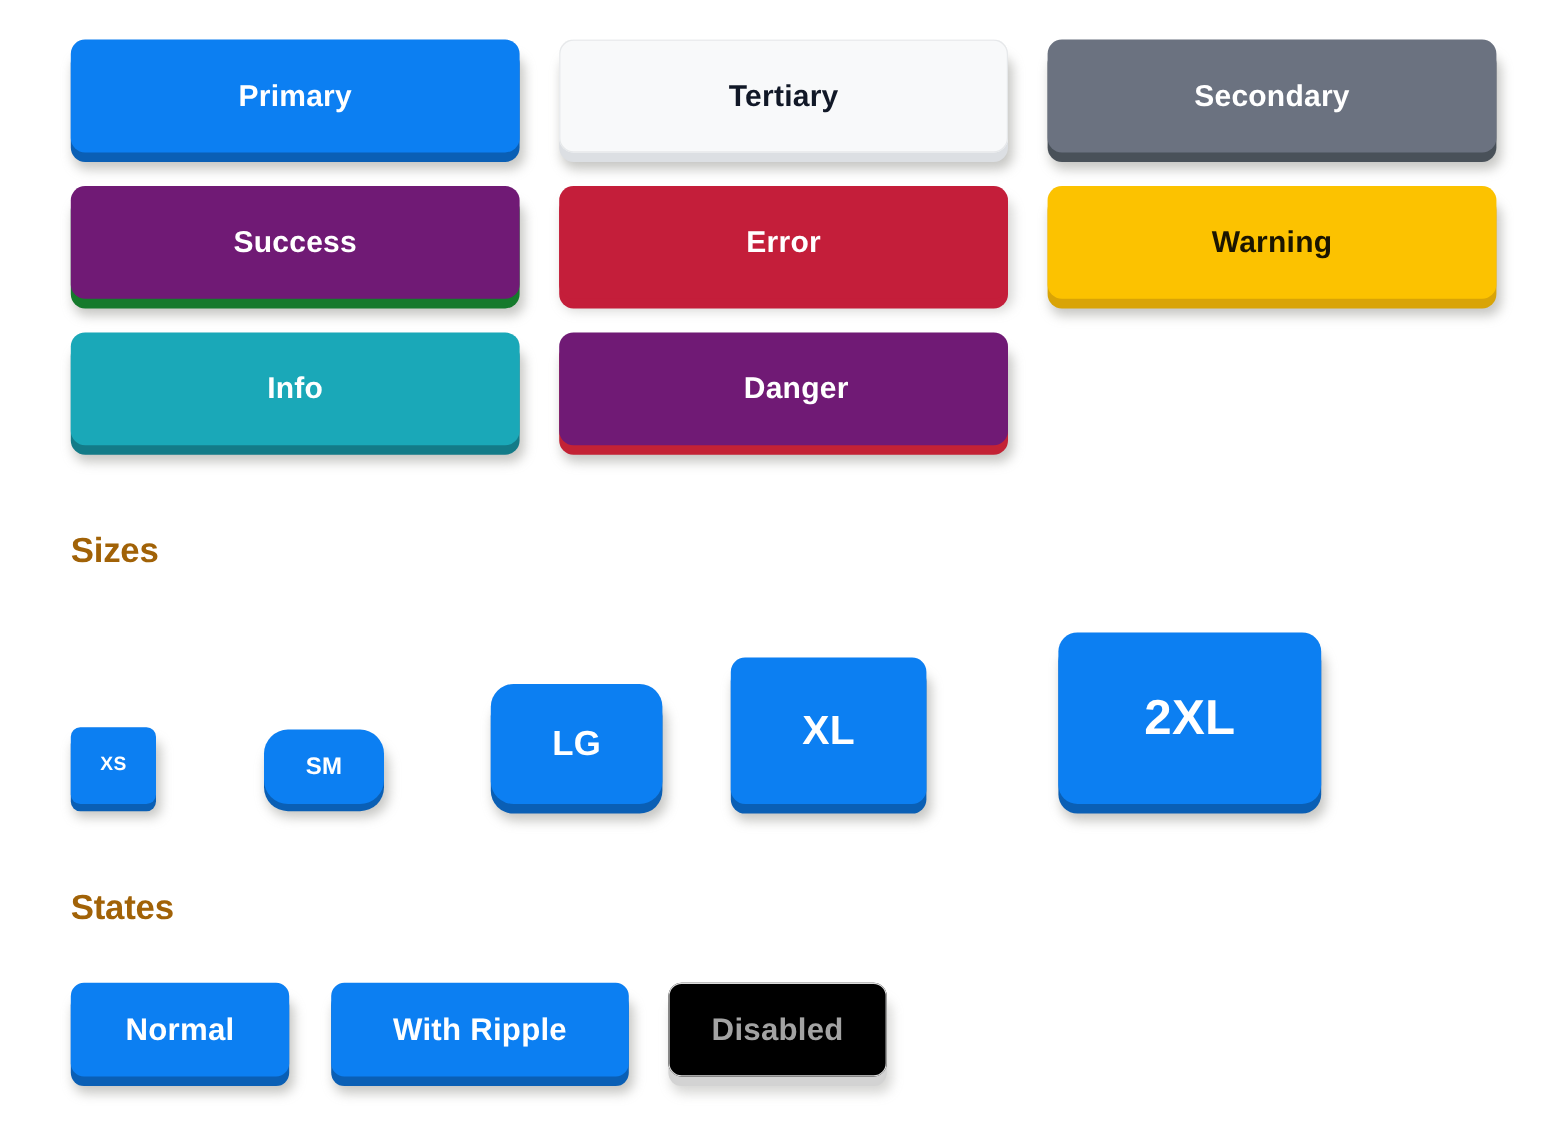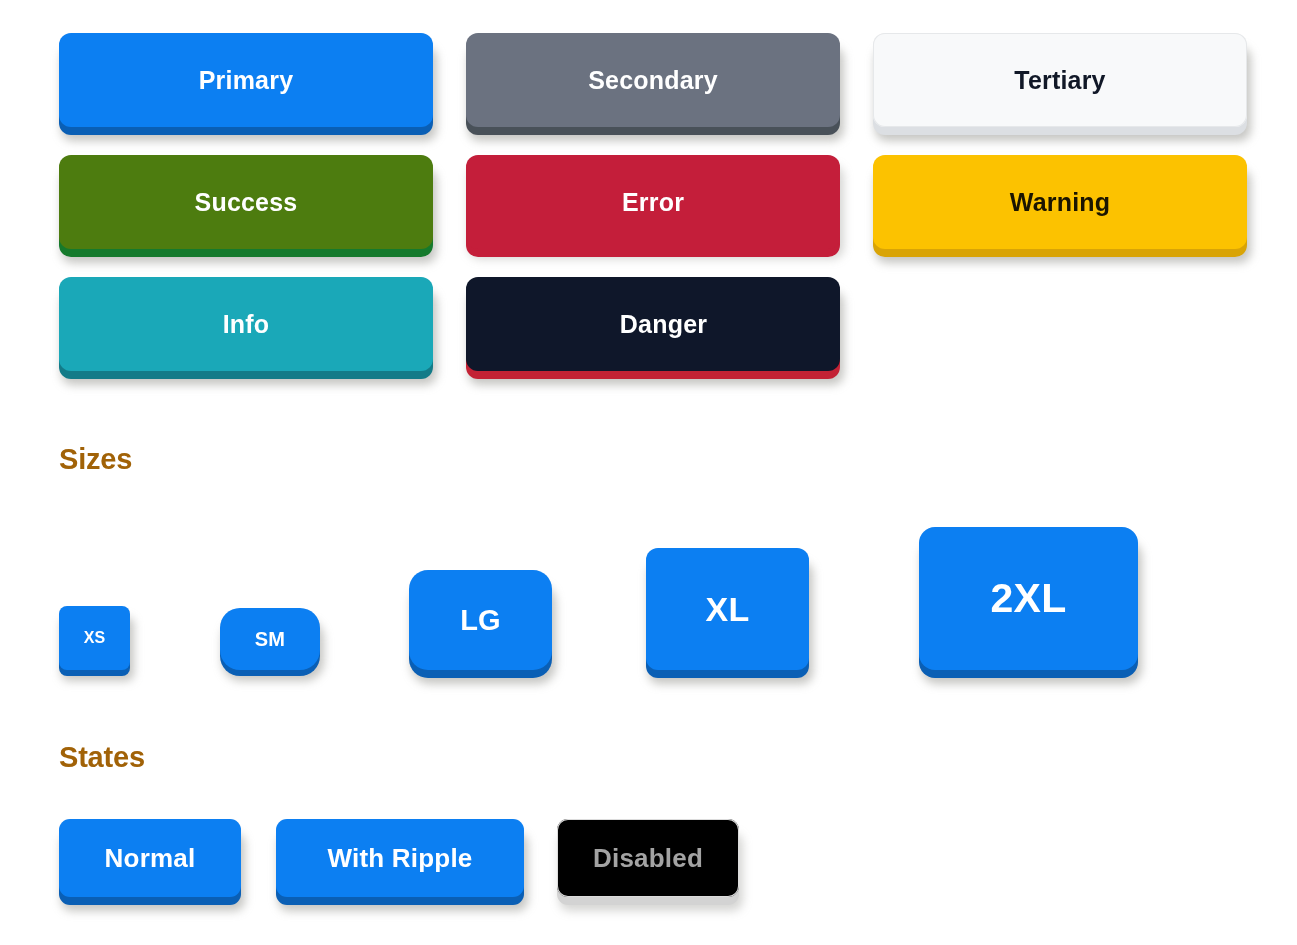--- a/index.html
+++ b/index.html
@@ -132,21 +132,21 @@
   .sz-sm  { width: 100px; height: 62px;  border-radius: 20px;  font-size: 20px; }
   .sz-md  { width: 119px; height: 80px;  border-radius: 10px; font-size: 24px; }
   .sz-lg  { width: 143px; height: 100px; border-radius: 19px; font-size: 29px; }
   .sz-xl  { width: 163px; height: 122px; border-radius: 12px; font-size: 34px; }
   .sz-2xl { width: 219px; height: 143px; border-radius: 16px; font-size: 41px; }
 
   .gap-xs  { margin-left: 0px; }
   .gap-sm  { margin-left: 90px; }
   .gap-md  { margin-left: 81px; }
   .gap-lg  { margin-left: 89px; }
-  .gap-xl  { margin-left: 94px; }
+  .gap-xl  { margin-left: 57px; }
   .gap-2xl { margin-left: 110px; }
 
   
   .states-row {
     position: absolute;
     left: 59px;
     top: 819px;
     display: flex;
     align-items: flex-start;
     gap: 0;
@@ -165,34 +165,34 @@
   .v-primary   .face { background: #0c7ff2; color: #ffffff; }
   .v-primary::before { background: #0a5fb5; }
 
   .v-secondary .face { background: #6b7280; color: #ffffff; }
   .v-secondary::before { background: #495159; }
 
   .v-tertiary  .face { background: #f8f9fa; color: #111827;
                        box-shadow: inset 0 0 0 1px #e6e8ea; }
   .v-tertiary::before { background: #dcdfe3; }
 
-  .v-success   .face { background: #4d7c0f; color: #ffffff; }
+  .v-success   .face { background: #701a75; color: #ffffff; }
   .v-success::before { background: #157a2c; }
 
   .v-error     .face { background: #c41e3a; color: #ffffff; }
   .v-error::before   { background: #c41e3a; }
   .v-error::after    { top: 10px; bottom: -10px; background: rgba(120,118,112,0.30); }
 
   .v-warning   .face { background: #fcc200; color: #1b1500; }
   .v-warning::before { background: #d9a406; }
 
   .v-info      .face { background: #1aa8b8; color: #ffffff; }
   .v-info::before    { background: #137b88; }
 
-  .v-danger    .face { background: #0f172a; color: #ffffff; padding-left: 21px; }
+  .v-danger    .face { background: #701a75; color: #ffffff; padding-left: 21px; }
   .v-danger::before  { background: #c32235; }
 
   .v-disabled  .face { background: #000000; color: #a3a3a3;
                        box-shadow: inset 0 0 0 1px #dcdcdc; }
   .v-disabled::before { background: #d3d3d3; }
   .v-disabled { cursor: default; }
   .v-disabled::after { background: rgba(120,118,112,0.30); }
 
   
   .sz-xs::before, .sz-sm::before { top: 6px; bottom: -6px; }
@@ -205,28 +205,28 @@
 
   <div class="variant-grid">
 
     <div class="variant-cell">
       <button class="btn v-primary">
         <span class="face">Primary</span>
       </button>
     </div>
 
     <div class="variant-cell">
+      <button class="btn v-tertiary">
+        <span class="face">Tertiary</span>
+      </button>
+    </div>
+
+    <div class="variant-cell">
       <button class="btn v-secondary">
         <span class="face">Secondary</span>
-      </button>
-    </div>
-
-    <div class="variant-cell">
-      <button class="btn v-tertiary">
-        <span class="face">Tertiary</span>
       </button>
     </div>
 
     <div class="variant-cell">
       <button class="btn v-success">
         <span class="face">Success</span>
       </button>
     </div>
 
     <div class="variant-cell">

